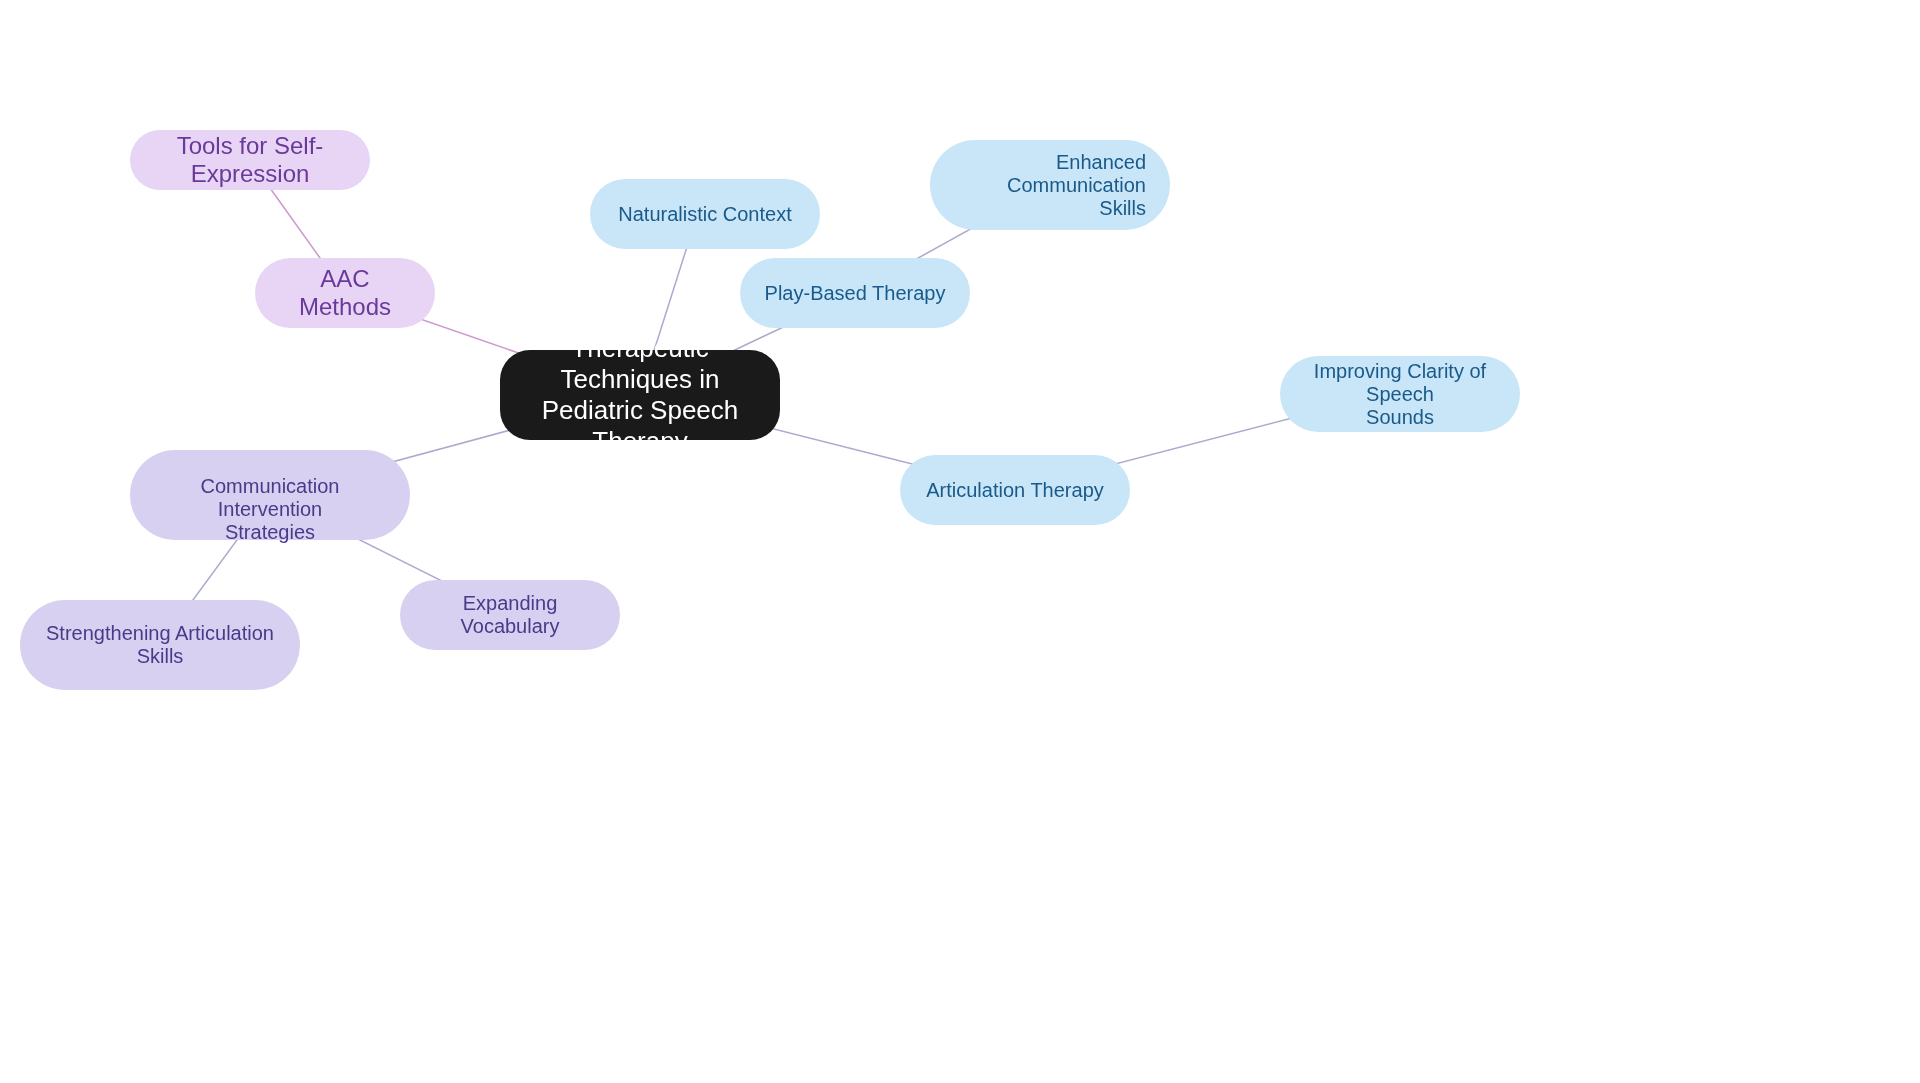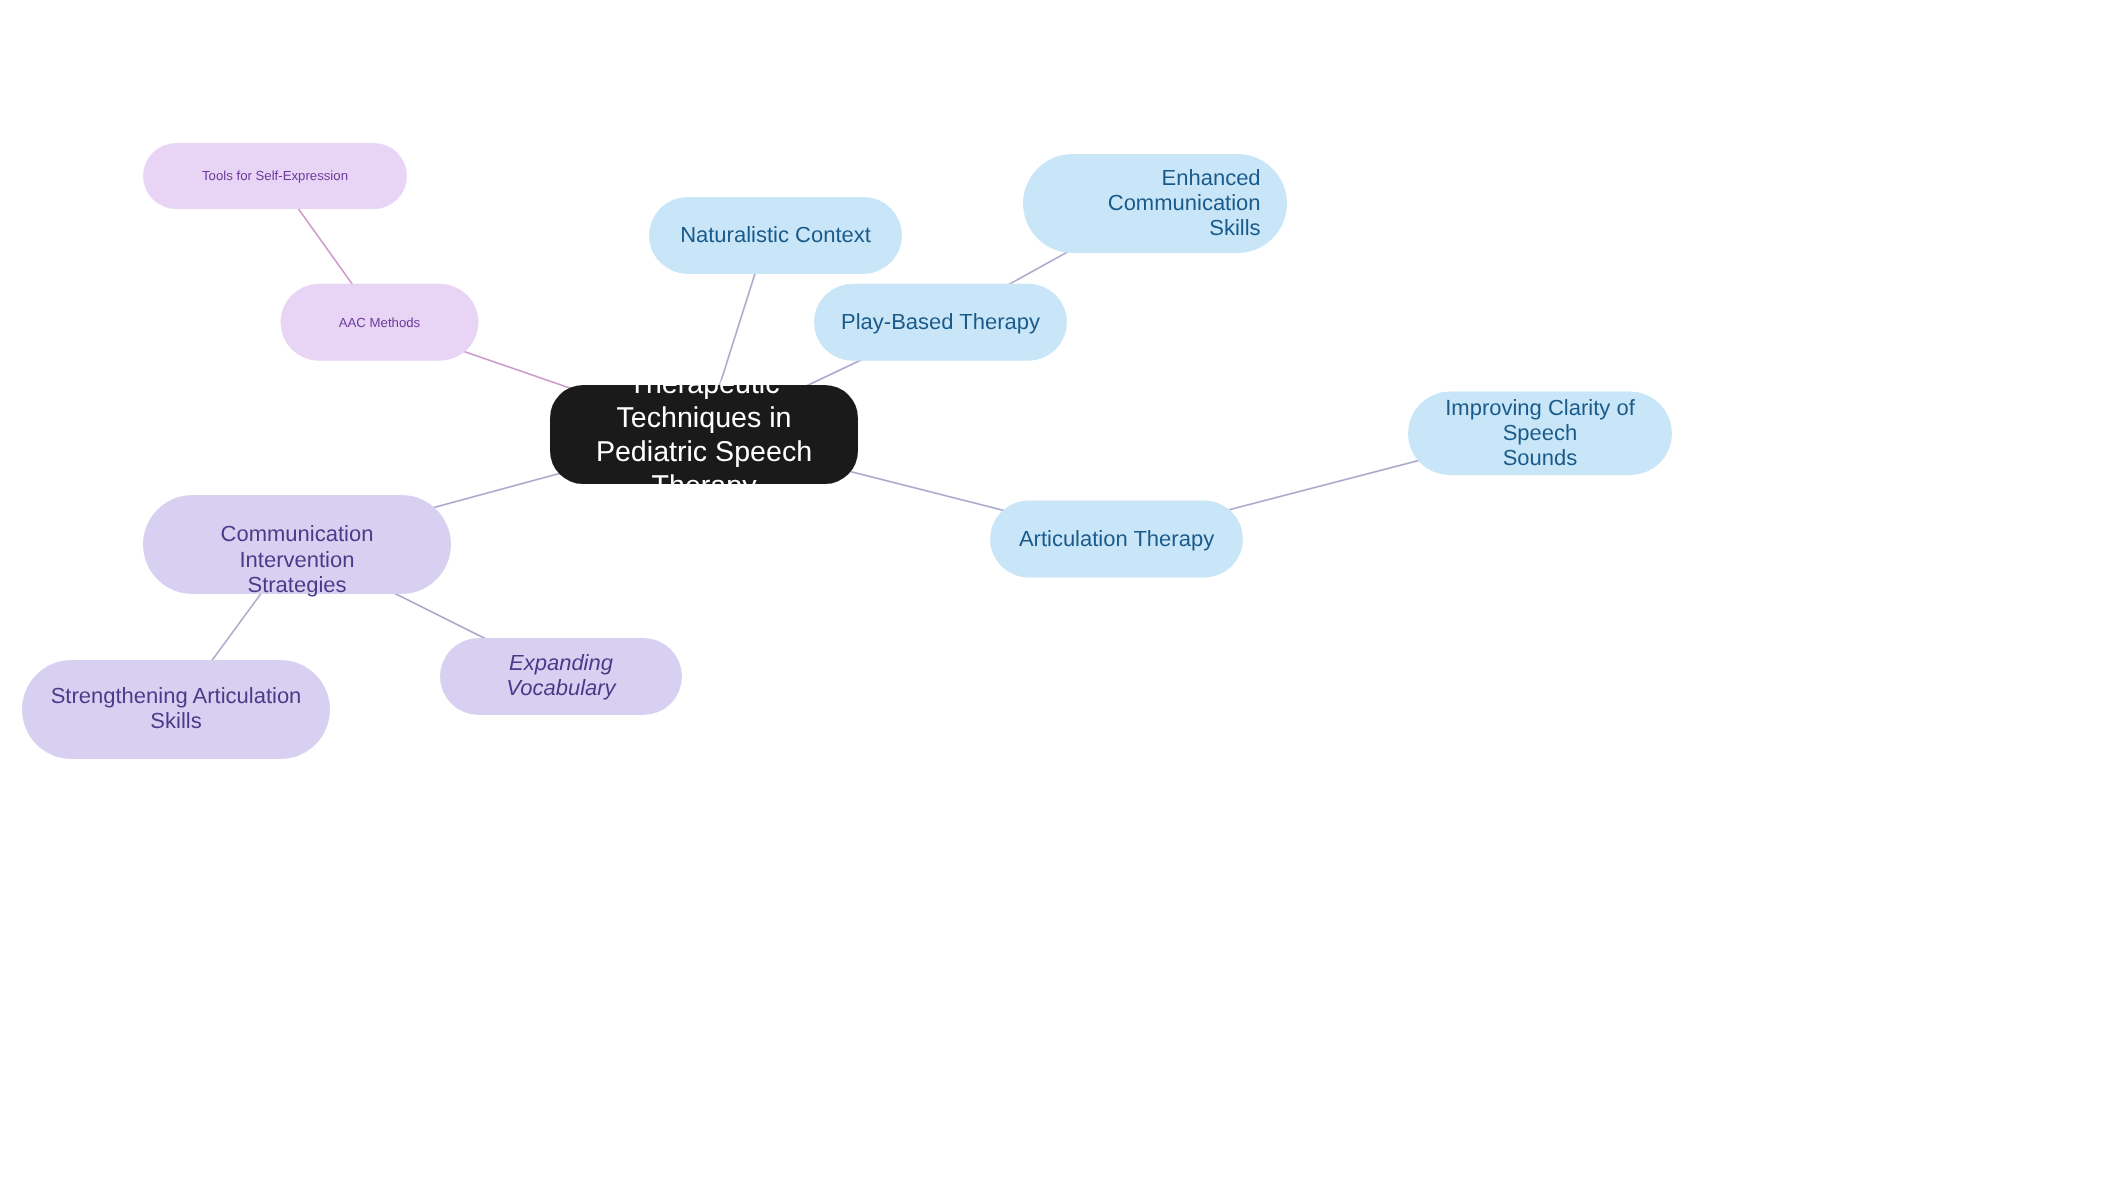--- a/index.html
+++ b/index.html
@@ -42,21 +42,21 @@
     }
     .node-blue {
       background: #c8e6f7;
       color: #1a5a8a;
       font-size: 20px;
       font-weight: 400;
     }
     .node-purple {
       background: #e8d5f5;
       color: #6a3a9a;
-      font-size: 12px;
+      font-size: 24px;
       font-weight: 400;
     }
     .node-lavender {
       background: #d8d0f0;
       color: #4a3a8a;
       font-size: 20px;
       font-weight: 400;
     }
 
     
@@ -113,21 +113,20 @@
       width: 280px;
       height: 90px;
       left: 20px;
       top: 600px;
     }
     .node-expanding {
       width: 220px;
       height: 70px;
       left: 400px;
       top: 580px;
-      font-style: italic;
     }
   </style>
 </head>
 <body>
 
 <svg class="connections">
 
   <line x1="640" y1="395" x2="705" y2="190" stroke="#aaaacc" stroke-width="1.5"></line>
 
   <line x1="640" y1="395" x2="855" y2="293" stroke="#aaaacc" stroke-width="1.5"></line>

